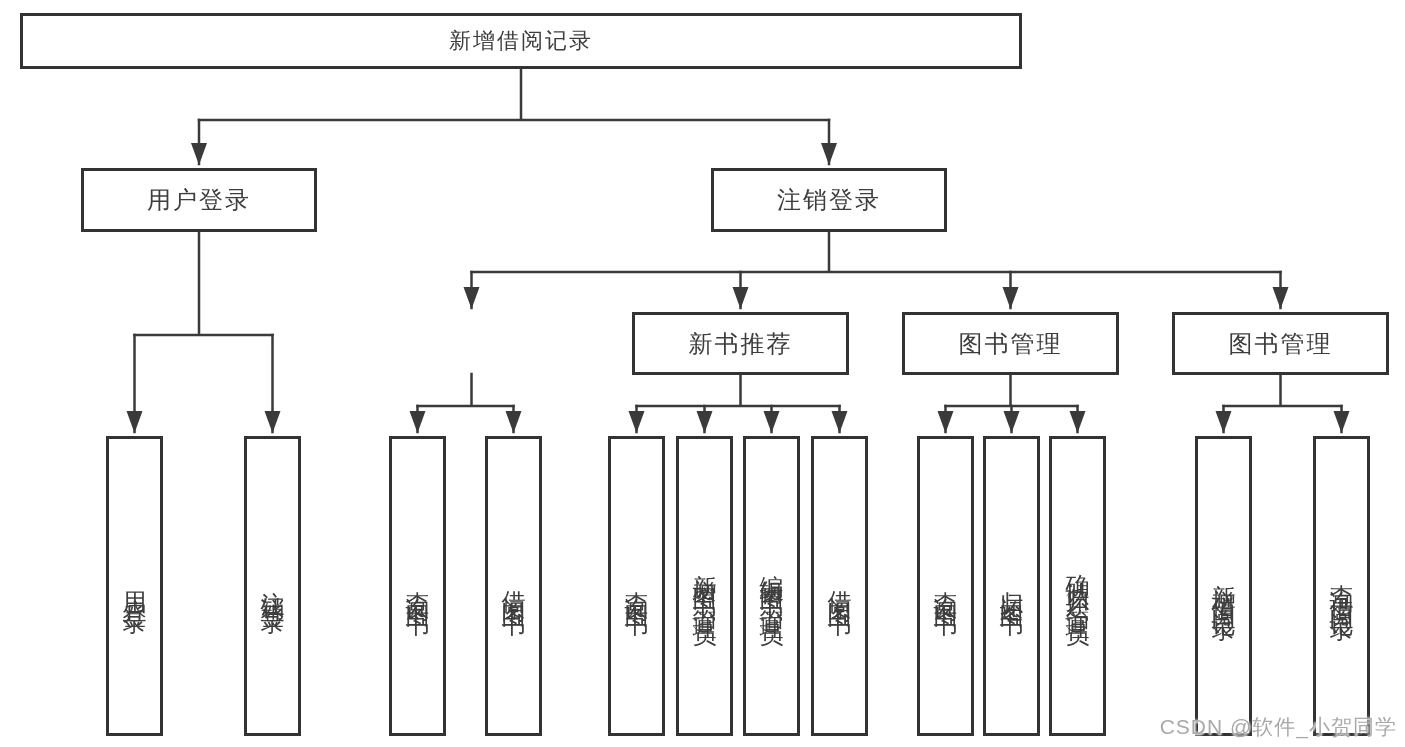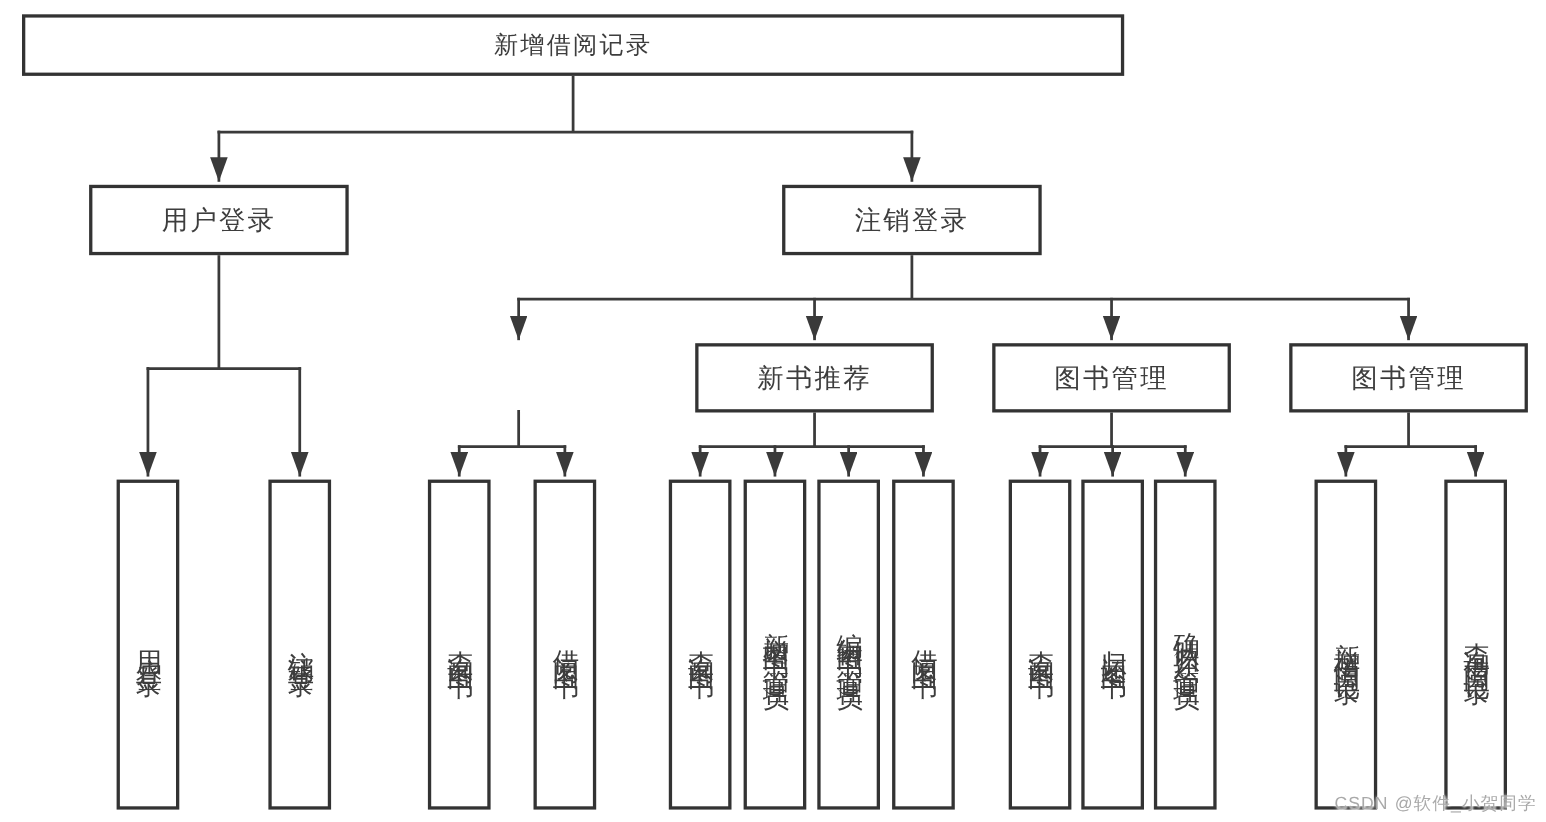--- a/index.html
+++ b/index.html
@@ -34,21 +34,21 @@
     writing-mode:vertical-rl;text-orientation:mixed;
     font-size:24px;letter-spacing:7px;line-height:1;
   }
   .lf0{left:106px;}  .lf1{left:244px;}
   .lf2{left:389px;}  .lf3{left:485px;}
   .lf4{left:608px;}  .lf5{left:676px;}  .lf6{left:743px;}  .lf7{left:811px;}
   .lf8{left:917px;}  .lf9{left:983px;}  .lf10{left:1049px;}
   .lf11{left:1195px;} .lf12{left:1313px;}
   #watermark{
     position:absolute;right:8px;bottom:6px;color:var(--wm);
-    font-size:16px;letter-spacing:1px;white-space:nowrap;
+    font-size:21px;letter-spacing:1px;white-space:nowrap;
     text-shadow:0 0 3px #fff,1px 1px 2px #fff;
     margin-left:12px;
   }
 </style>
 </head>
 <body>
 
 <div id="stage">
 
   <svg id="wires" viewBox="0 0 1405 747" xmlns="http://www.w3.org/2000/svg">

